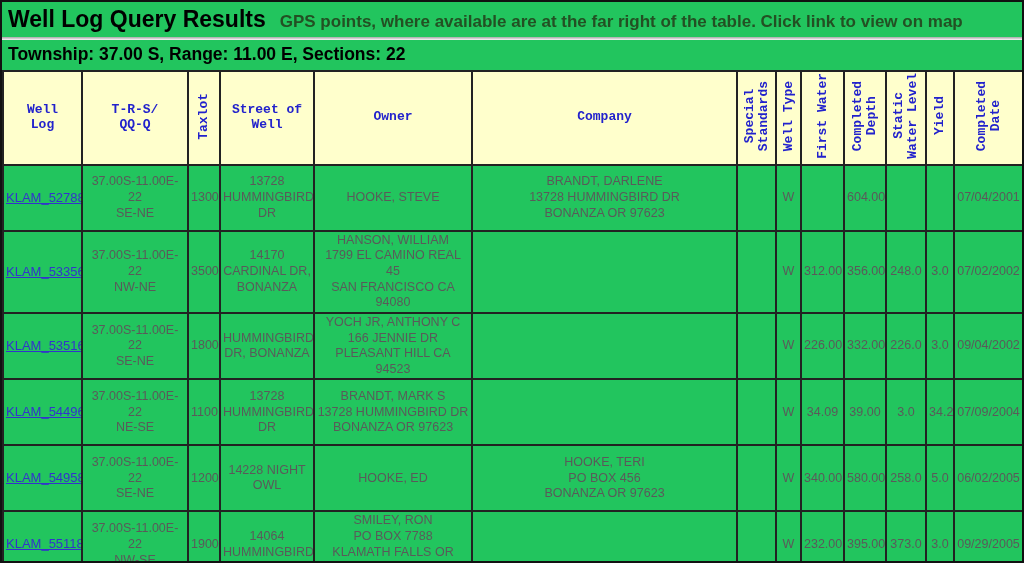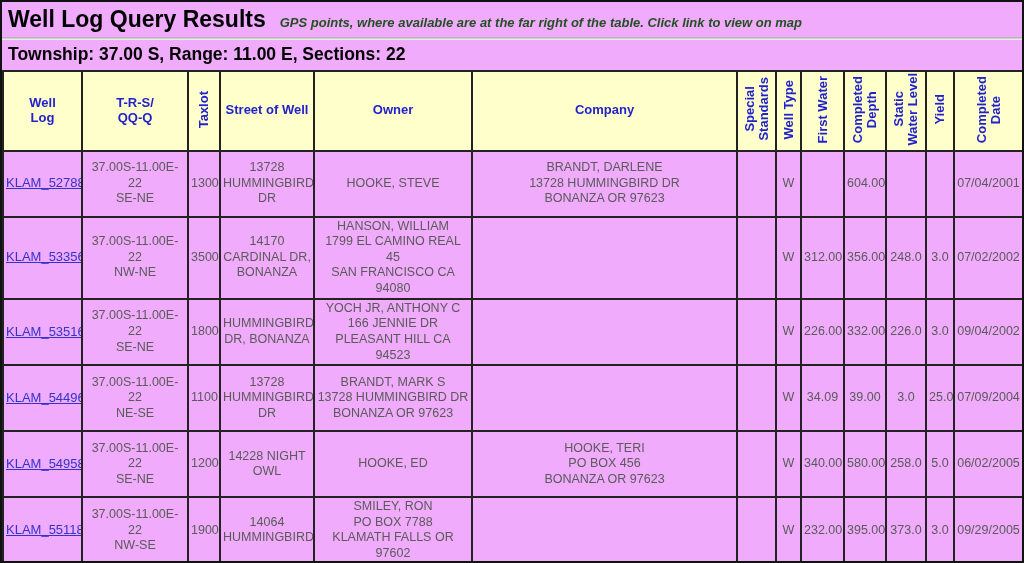--- a/index.html
+++ b/index.html
@@ -8,42 +8,41 @@
     --link: #3333cc;
     --subtitle-green: #235023;
     --data-text: #5a5a5a;
     --grid: #222222;
   }
   * { box-sizing: border-box; }
   html, body { margin: 0; padding: 0; background: #888; }
   body { font-family: "Liberation Sans", sans-serif; }
   .page {
     width: 1024px; height: 563px;
-    background: #f0abfc;
+    background: #22c55e;
     border: 2px solid #111;
     overflow: hidden;
     position: relative;
   }
   .titlebar {
     padding: 4px 8px 1px 6px;
     display: flex;
     align-items: baseline;
     gap: 14px;
     white-space: nowrap;
   }
   .page-title {
     font-size: 23px;
     font-weight: bold;
     color: #000;
     letter-spacing: 0px;
   }
   .gps-note {
-    font-size: 13px;
-    font-weight: bold;
-    font-style: italic;
+    font-size: 17px;
+    font-weight: bold;
     color: var(--subtitle-green, #235023);
   }
   .divider {
     height: 3px;
     background: #cfcfcf;
     border-top: 1px solid #b5b5b5;
     border-bottom: 1px solid #ececec;
     margin-top: 3px;
   }
   .township {
@@ -57,21 +56,21 @@
     border-collapse: collapse;
     table-layout: fixed;
   }
   table.results th, table.results td {
     border: 2px solid var(--grid, #222);
     text-align: center;
     vertical-align: middle;
     padding: 1px 2px;
     overflow: hidden;
   }
-  table.results thead tr { height: 70px; }
+  table.results thead tr { height: 70px; font-family: Liberation Mono, monospace; }
   table.results tbody tr { height: 66px; }
   table.results th {
     background: var(--header-bg, #ffffcc);
     color: var(--header-text, #2222cc);
     font-size: 13px;
     font-weight: bold;
   }
   .hlabel { white-space: pre-line; line-height: 1.15; }
   th.rot .hlabel {
     display: inline-block;
@@ -239,21 +238,21 @@
 DR</td>
           <td>BRANDT, MARK S
 13728 HUMMINGBIRD DR
 BONANZA OR 97623</td>
           <td></td>
           <td></td>
           <td>W</td>
           <td>34.09</td>
           <td>39.00</td>
           <td>3.0</td>
-          <td>25.0</td>
+          <td>34.2</td>
           <td>07/09/2004</td>
         </tr>
         <tr>
           <td><a href="#">KLAM_54958</a></td>
           <td>37.00S-11.00E-22
 SE-NE</td>
           <td>1200</td>
           <td>14228 NIGHT
 OWL</td>
           <td>HOOKE, ED</td>

